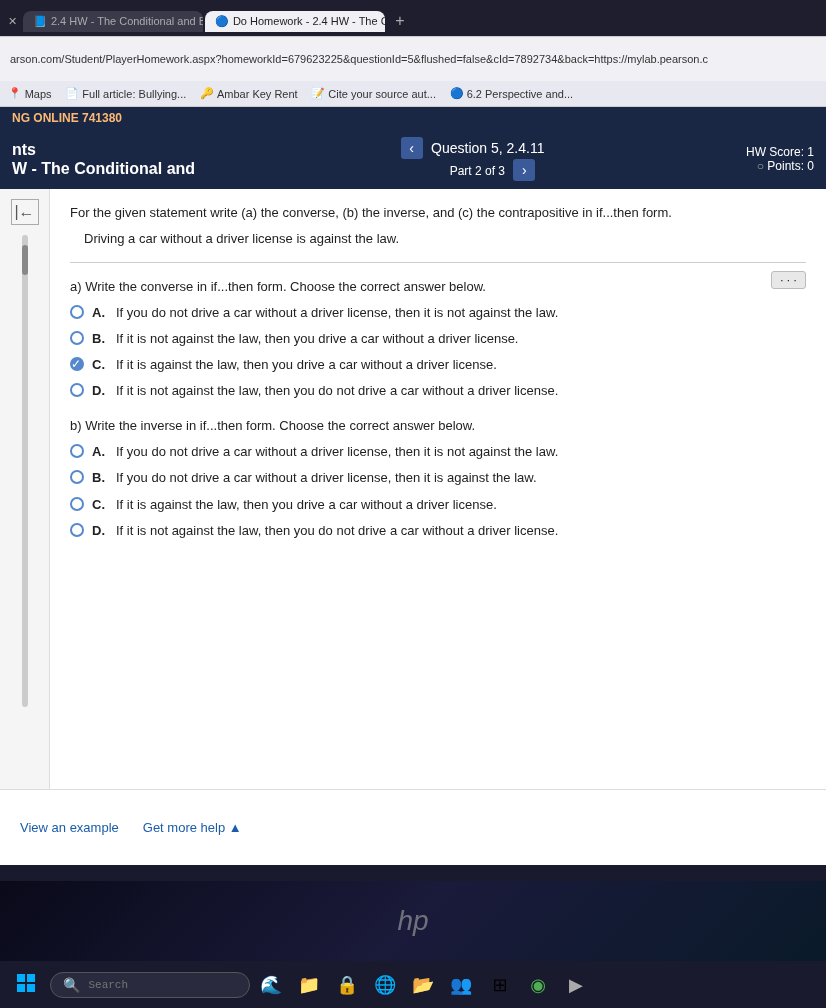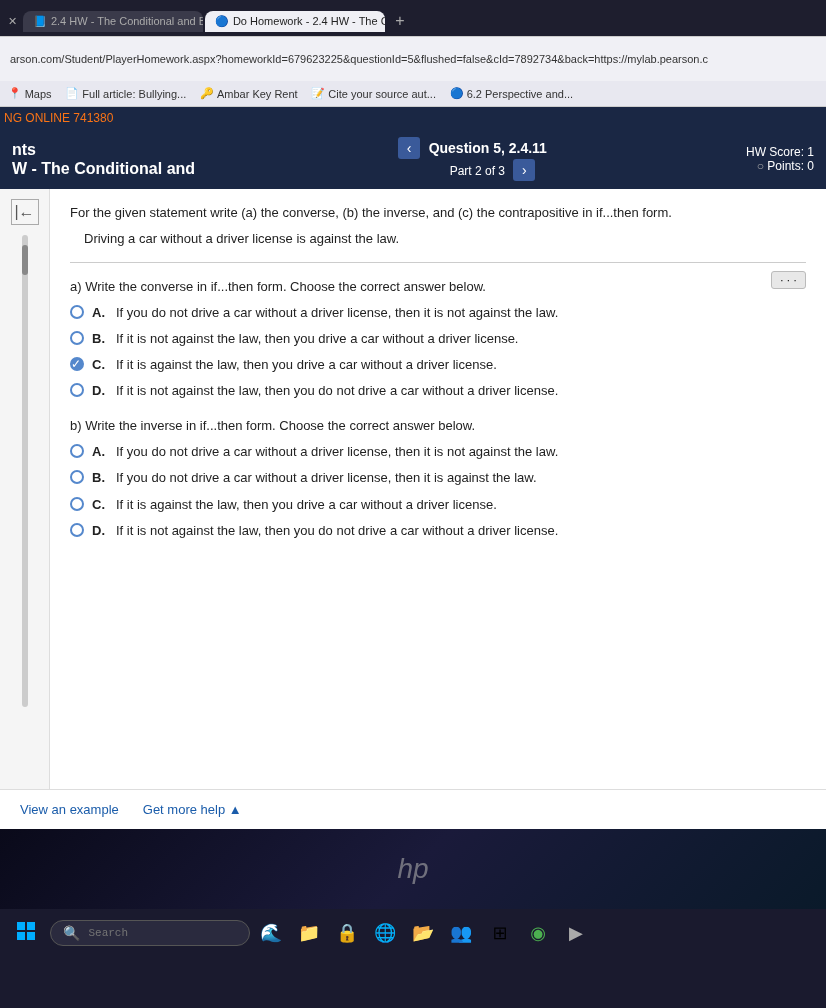--- a/index.html
+++ b/index.html
@@ -12,21 +12,21 @@
 
     .address-bar { background: #f0f0f5; padding: 16px 10px; font-size: 11px; color: #333; white-space: nowrap; overflow: hidden; text-overflow: ellipsis; border-top: 1px solid #ccc; }
 
     .bookmarks-bar { background: #e8e8f0; padding: 3px 8px; display: flex; align-items: center; gap: 14px; font-size: 11px; color: #333; border-bottom: 1px solid #ccc; height: 26px; overflow: hidden; }
     .bookmark-item { display: flex; align-items: center; gap: 3px; cursor: pointer; white-space: nowrap; }
 
     
     .main-content { background: #fff; width: 100%; position: relative; }
 
     
-    .hw-header-top { background: #1a2744; color: #f97316; padding: 4px 4px; font-size: 12px; font-weight: normal; }
+    .hw-header-top { background: #1a2744; color: #fdba74; padding: 4px 12px; font-size: 12px; font-weight: bold; }
     .hw-header-main { background: #1a2744; color: #fff; display: flex; align-items: center; justify-content: space-between; padding: 8px 12px; }
     .hw-title { font-size: 16px; font-weight: bold; line-height: 1.2; }
     .hw-question-center { text-align: center; }
     .hw-nav-btn { background: #3a5a9a; border: none; color: #fff; width: 22px; height: 22px; cursor: pointer; border-radius: 3px; font-size: 14px; margin: 0 4px; }
     .hw-score { text-align: right; font-size: 12px; }
 
     
     .content-area { background: #fff; padding: 0; display: flex; min-height: 600px; }
     .left-nav { width: 50px; background: #f5f5f5; border-right: 1px solid #ddd; display: flex; flex-direction: column; align-items: center; padding-top: 10px; }
     .left-nav-btn { background: none; border: 1px solid #aaa; color: #555; width: 28px; height: 26px; cursor: pointer; font-size: 16px; display: flex; align-items: center; justify-content: center; }
@@ -42,34 +42,34 @@
 
     .part-label { font-size: 13px; color: #222; margin-bottom: 10px; font-weight: normal; }
     .options-list { list-style: none; margin-bottom: 18px; }
     .option-item { display: flex; align-items: flex-start; gap: 8px; margin-bottom: 8px; font-size: 13px; color: #222; line-height: 1.4; }
     .radio-circle { width: 14px; height: 14px; border-radius: 50%; border: 2px solid #5588cc; background: #fff; flex-shrink: 0; margin-top: 1px; display: inline-block; }
     .radio-circle.selected { background: #5588cc; position: relative; }
     .radio-circle.selected::after { content: '✓'; position: absolute; top: -3px; left: -1px; font-size: 12px; color: #fff; }
     .option-letter { font-weight: bold; min-width: 16px; }
 
     
-    .page-footer { padding: 12px 20px; display: flex; gap: 24px; border-top: 1px solid #ddd; }
+    .page-footer { padding: 30px 20px; display: flex; gap: 24px; border-top: 1px solid #ddd; }
     .footer-link { color: #1a5caa; font-size: 13px; cursor: pointer; text-decoration: none; }
 
     
     .taskbar { background: #1a1a2e; height: 48px; display: flex; align-items: center; padding: 0 8px; gap: 6px; position: relative; }
     .taskbar-start { background: none; border: none; cursor: pointer; color: #fff; font-size: 18px; padding: 4px 8px; }
     .taskbar-search { background: #2a2a3e; border: 1px solid #555; border-radius: 20px; display: flex; align-items: center; padding: 4px 12px; gap: 8px; min-width: 200px; }
     .taskbar-search input { background: none; border: none; color: #ccc; font-size: 13px; outline: none; width: 140px; }
 
     
     .taskbar-app { width: 32px; height: 32px; display: flex; align-items: center; justify-content: center; cursor: pointer; border-radius: 4px; }
 
     
-    .wallpaper { background: linear-gradient(135deg, #0a0a1a 0%, #1a1a3a 50%, #0a1a2a 100%); height: 80px; display: flex; align-items: center; justify-content: center; }
+    .wallpaper { background: linear-gradient(135deg, #0a0a1a 0%, #1a1a3a 50%, #0a1a2a 100%); height: 80px; display: flex; align-items: center; justify-content: center; margin-top: 16px; }
   </style>
 </head>
 <body>
 
 <div>
 
   <div class="tab-bar">
     <span style="color:#aaa;font-size:11px;margin-right:4px;">✕</span>
     <div class="tab inactive">
       <span style="margin-right:4px;">📘</span>
@@ -118,21 +118,21 @@
     <span>NG ONLINE 741380</span>
   </div>
 
   <div class="hw-header-main">
     <div class="hw-title">
       <div>nts</div>
       <div>W - The Conditional and</div>
     </div>
     <div class="hw-question-center">
       <button class="hw-nav-btn">‹</button>
-      <span style="font-size:14px;font-weight:bold;">Question 5, 2.4.11</span><br>
+      <span style="font-size:14px;font-weight:normal;">Question 5, 2.4.11</span><br>
       <span style="font-size:12px;margin-left:48px;">Part 2 of 3</span>
       <button class="hw-nav-btn">›</button>
     </div>
     <div class="hw-score">
       <div>HW Score: 1</div>
       <div>
         <span style="color:#aaa;">○</span> <span>Points: 0</span>
       </div>
     </div>
   </div>

